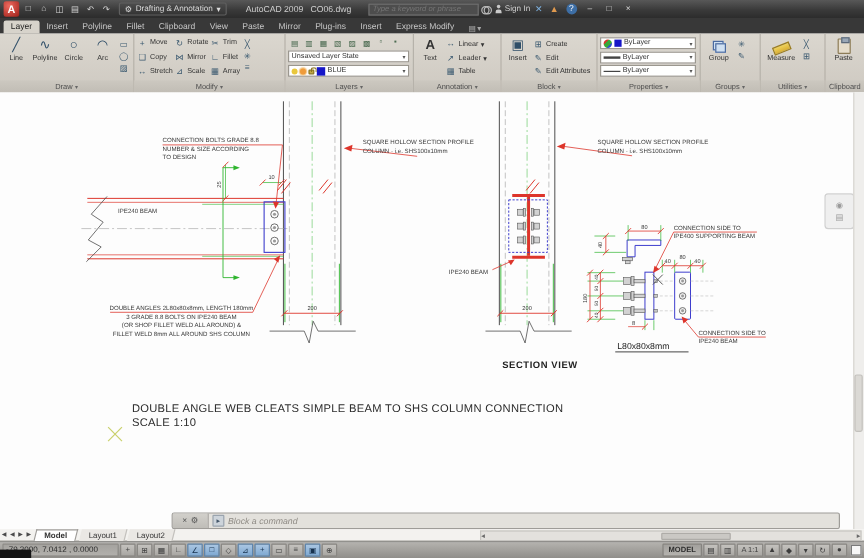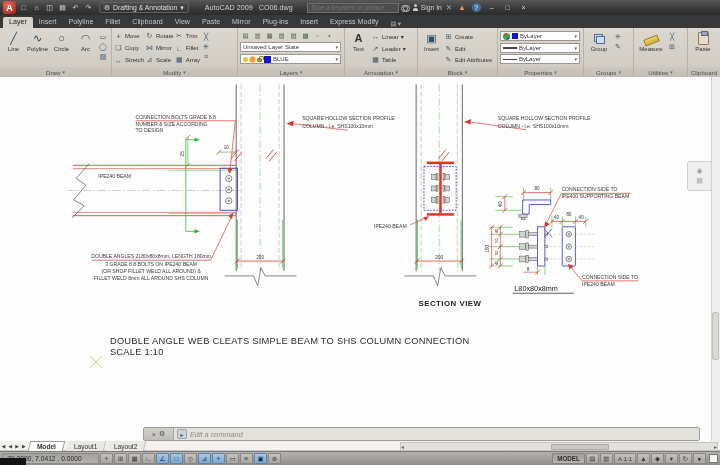--- a/index.html
+++ b/index.html
@@ -672,21 +672,21 @@
 <div class="vscroll">
     <div class="vthumb"></div>
   </div>
 
 <div id="cmdbar">
   <div class="cmd-left">
     <span>×</span>
     <span>⚙</span>
   </div>
   <span class="cmd-chip">▸</span>
-  <span class="cmd-text">Edit a command</span>
+  <span class="cmd-text">Block a command</span>
 </div>
 
 <div id="tabbar">
   <span class="navarr">◀</span>
   <span class="navarr">◀</span>
   <span class="navarr">▶</span>
   <span class="navarr">▶</span>
   <div class="ltab active">
       <span>Model</span>
     </div>

